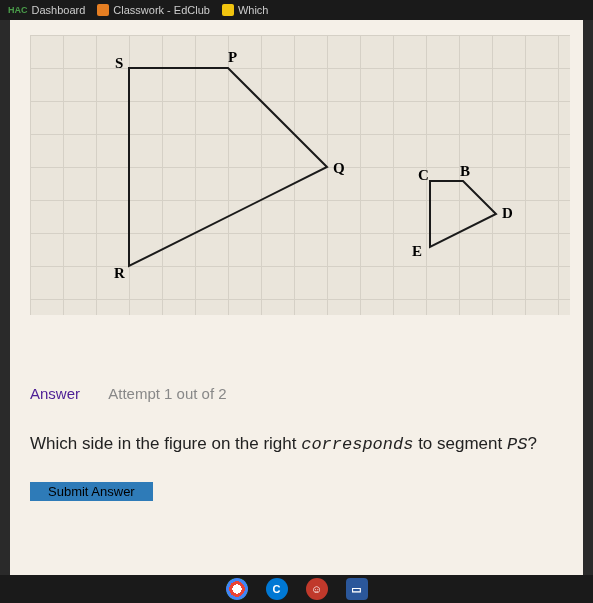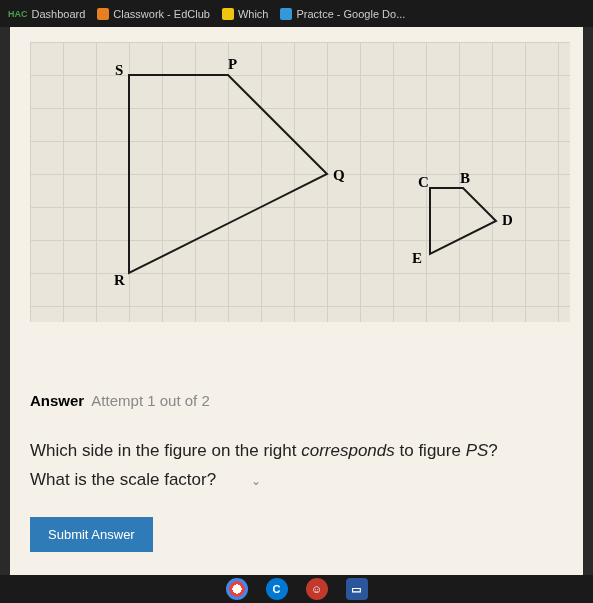--- a/index.html
+++ b/index.html
@@ -5,21 +5,21 @@
     * { margin: 0; padding: 0; box-sizing: border-box; }
     body {
       width: 593px;
       height: 603px;
       background: #2a2a2a;
       font-family: Arial, sans-serif;
       overflow: hidden;
       position: relative;
     }
     .browser-tabs {
-      height: 27px;
+      height: 20px;
       background: #1a1a1a;
       display: flex;
       align-items: center;
       padding: 0 8px;
       gap: 12px;
       font-size: 11px;
       color: #ccc;
     }
     .tab-item {
       display: flex;
@@ -63,42 +63,43 @@
       font-size: 15px;
       font-family: Georgia, serif;
     }
     .answer-section {
       margin-top: 70px;
     }
     .answer-header {
       font-size: 15px;
     }
     .answer-label {
-      font-weight: bold;
-      color: #000000;
+      font-weight: normal;
+      color: #4c1d95;
     }
     .attempt-text {
       color: #888;
-      margin-left: 3px;
+      margin-left: 24px;
     }
     .question-text {
       margin-top: 28px;
       font-size: 17px;
       color: #222;
       line-height: 1.7;
     }
     .question-text .italic {
       font-style: italic;
+      font-family: Liberation Mono, monospace;
     }
     .submit-btn {
       margin-top: 22px;
       background: #2e7bb8;
-      color: #ffffff;
+      color: #000000;
       border: none;
-      padding: 10px 18px;
+      padding: 2px 18px;
       font-size: 13px;
       cursor: pointer;
     }
     .taskbar {
       position: absolute;
       bottom: 0;
       left: 0;
       right: 0;
       height: 28px;
       background: #1a1a1a;
@@ -138,24 +139,20 @@
     <span>Dashboard</span>
   </div>
   <div class="tab-item">
     <span class="tab-icon icon-orange"></span>
     <span>Classwork - EdClub</span>
   </div>
   <div class="tab-item">
     <span class="tab-icon icon-yellow"></span>
     <span>Which</span>
   </div>
-  <div class="tab-item">
-    <span class="tab-icon icon-blue"></span>
-    <span>Practce - Google Do...</span>
-  </div>
 </div>
 
 <div class="page-content">
 
   <div class="grid-area">
     <svg class="shape-svg" width="540" height="280">
 
       <polygon points="99,33 198,33 297,132 99,231" fill="none" stroke="#1a1a1a" stroke-width="2"></polygon>
 
       <polygon points="400,146 433,146 466,179 400,212" fill="none" stroke="#1a1a1a" stroke-width="2"></polygon>
@@ -171,25 +168,21 @@
   </div>
 
   <div class="answer-section">
     <div class="answer-header">
       <span class="answer-label">Answer</span>
       <span class="attempt-text">Attempt 1 out of 2</span>
     </div>
 
     <div class="question-text">
       <div>
-        <span>Which side in the figure on the right </span><span class="italic">corresponds</span><span> to figure </span><span class="italic">PS</span><span>?</span>
-      </div>
-      <div>
-        <span>What is the scale factor?</span>
-        <span class="dropdown-caret">⌄</span>
+        <span>Which side in the figure on the right </span><span class="italic">corresponds</span><span> to segment </span><span class="italic">PS</span><span>?</span>
       </div>
     </div>
 
     <button class="submit-btn">Submit Answer</button>
   </div>
 
 </div>
 
 <div class="taskbar">
   <div class="taskbar-icon ti-chrome"></div>

